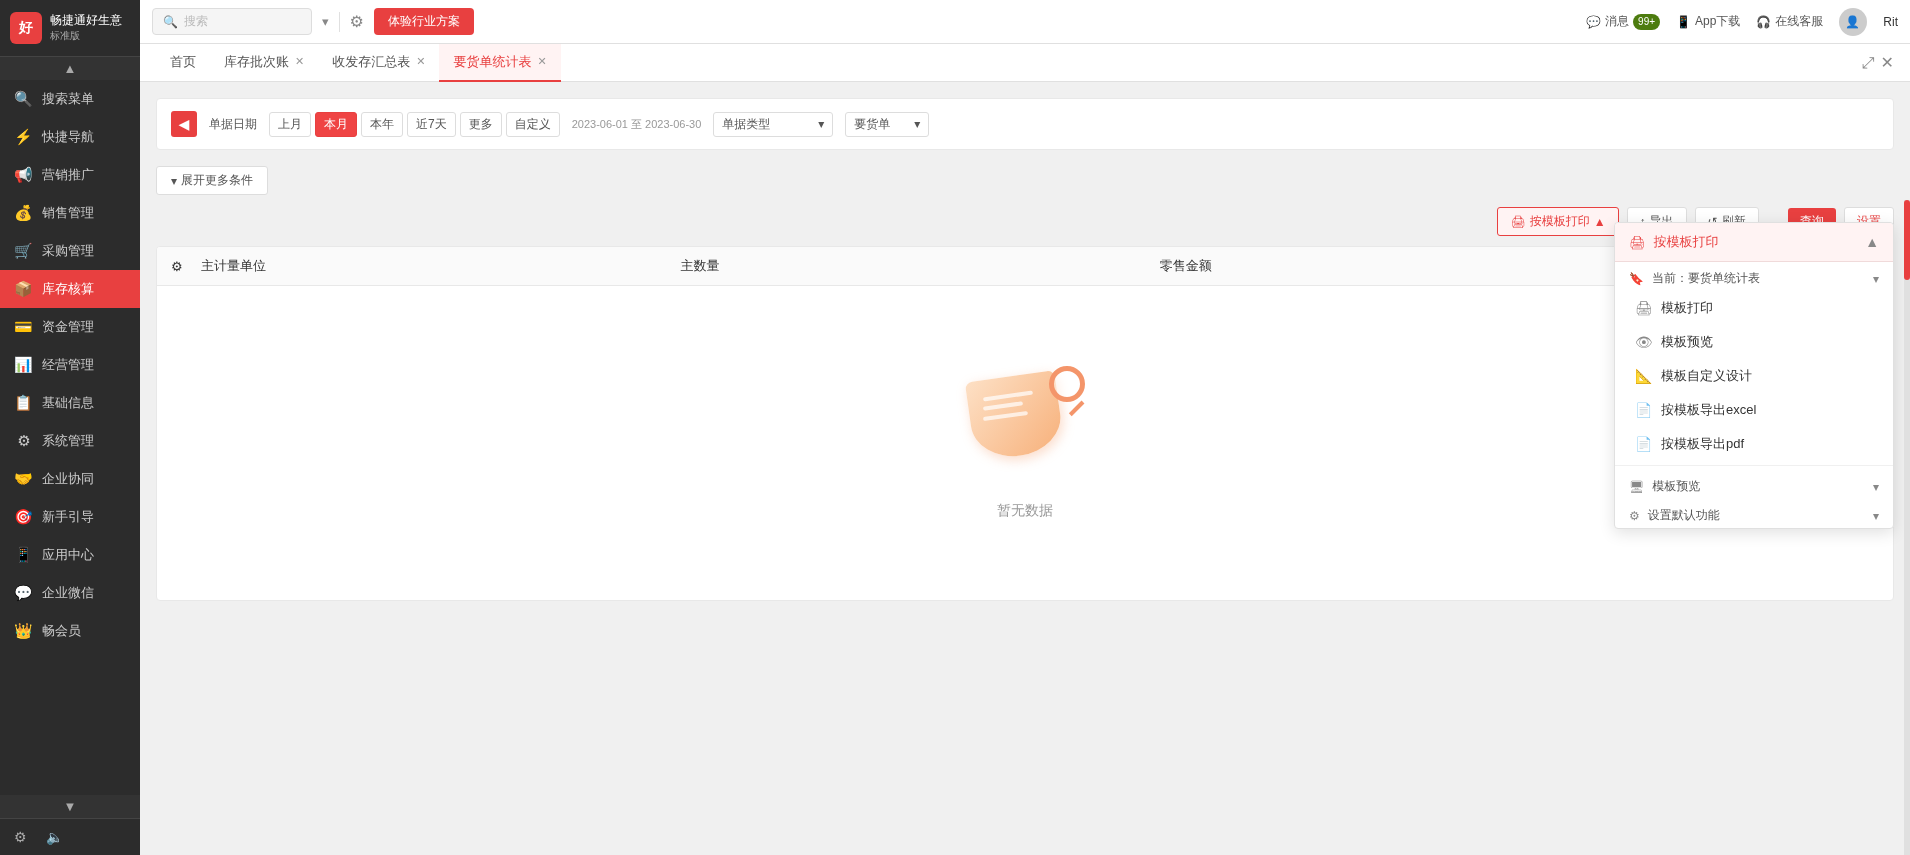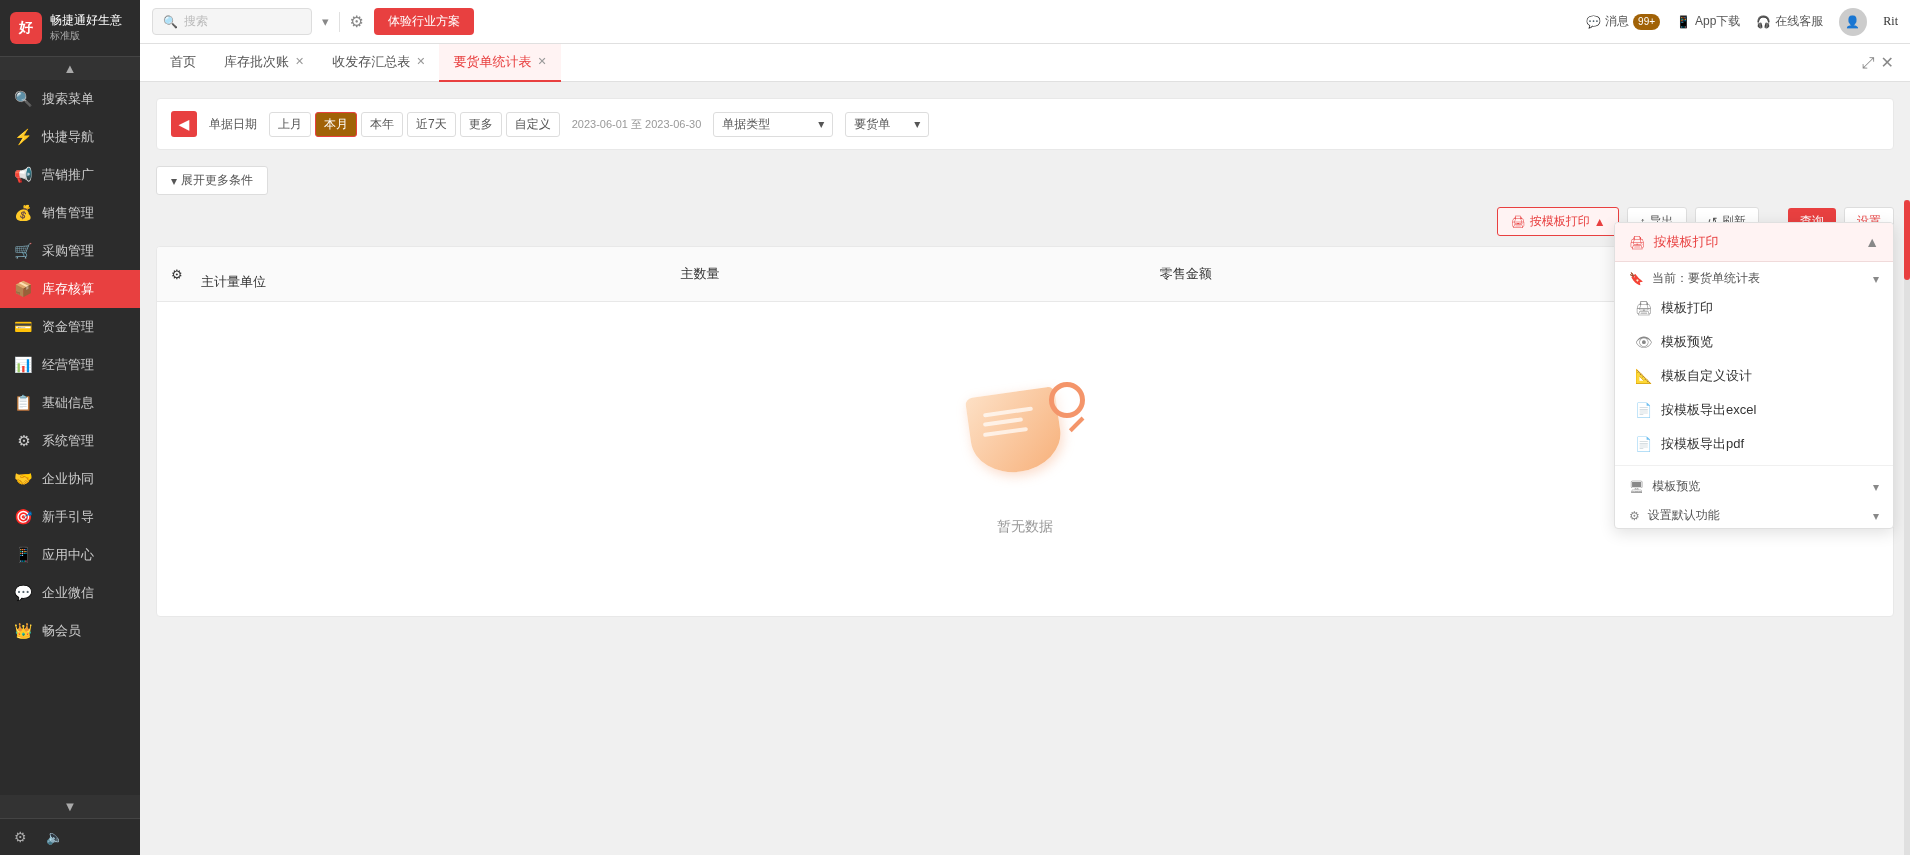--- a/index.html
+++ b/index.html
@@ -104,21 +104,21 @@
       cursor: pointer;
       white-space: nowrap;
     }
     .topbar-spacer { flex: 1; }
     .topbar-right { display: flex; align-items: center; gap: 16px; }
     .topbar-right-item {
       display: flex; align-items: center; gap: 4px;
       cursor: pointer; color: #555; font-size: 12px;
     }
     .badge {
-      background: #a16207; color: #fff;
+      background: #4d7c0f; color: #fff;
       border-radius: 10px; padding: 0 5px;
       font-size: 10px; min-width: 18px;
       text-align: center; line-height: 16px;
     }
     .avatar-circle {
       width: 28px; height: 28px; background: #ccc;
       border-radius: 50%; display: flex; align-items: center; justify-content: center;
       font-size: 12px; color: #fff;
     }
 
@@ -189,21 +189,21 @@
     .filter-date-btn {
       padding: 3px 8px;
       border: 1px solid #ddd;
       background: #fff;
       border-radius: 3px;
       cursor: pointer;
       font-size: 12px;
       color: #555;
     }
     .filter-date-btn.active {
-      background: #a16207;
+      background: #ef4444;
       color: #fff;
       border-color: #e84040;
     }
     .filter-date-range { font-size: 11px; color: #999; }
     .filter-select {
       display: flex; align-items: center; gap: 4px;
       border: 1px solid #ddd;
       border-radius: 3px;
       padding: 3px 8px;
       background: #fff;
@@ -279,21 +279,21 @@
       border-bottom: 1px solid #e8e8e8;
       padding: 10px 14px;
     }
     .th {
       font-size: 13px;
       color: #333;
       font-weight: 500;
     }
     .th-settings { width: 30px; }
     .th-product { flex: 2; }
-    .th-unit { flex: 1; margin-top: 16px; }
+    .th-unit { flex: 1; }
     .th-qty { flex: 1; }
     .th-amount { flex: 1.5; }
 
     
     .empty-state {
       display: flex;
       flex-direction: column;
       align-items: center;
       justify-content: flex-start;
       padding: 80px 20px;
@@ -460,21 +460,21 @@
       </div>
       <div class="topbar-right-item">
         <span>📱</span>
         <span>App下载</span>
       </div>
       <div class="topbar-right-item">
         <span>🎧</span>
         <span>在线客服</span>
       </div>
       <div class="avatar-circle">👤</div>
-      <span style="color:#333;font-size:12px;font-family:Liberation Serif, serif;">Rit</span>
+      <span style="color:#333;font-size:12px;">Rit</span>
     </div>
   </div>
 
   <div class="tabs-bar">
     <div class="tab">
       <span>首页</span>
     </div>
     <div class="tab">
       <span>库存批次账</span>
       <span class="tab-close">✕</span>

